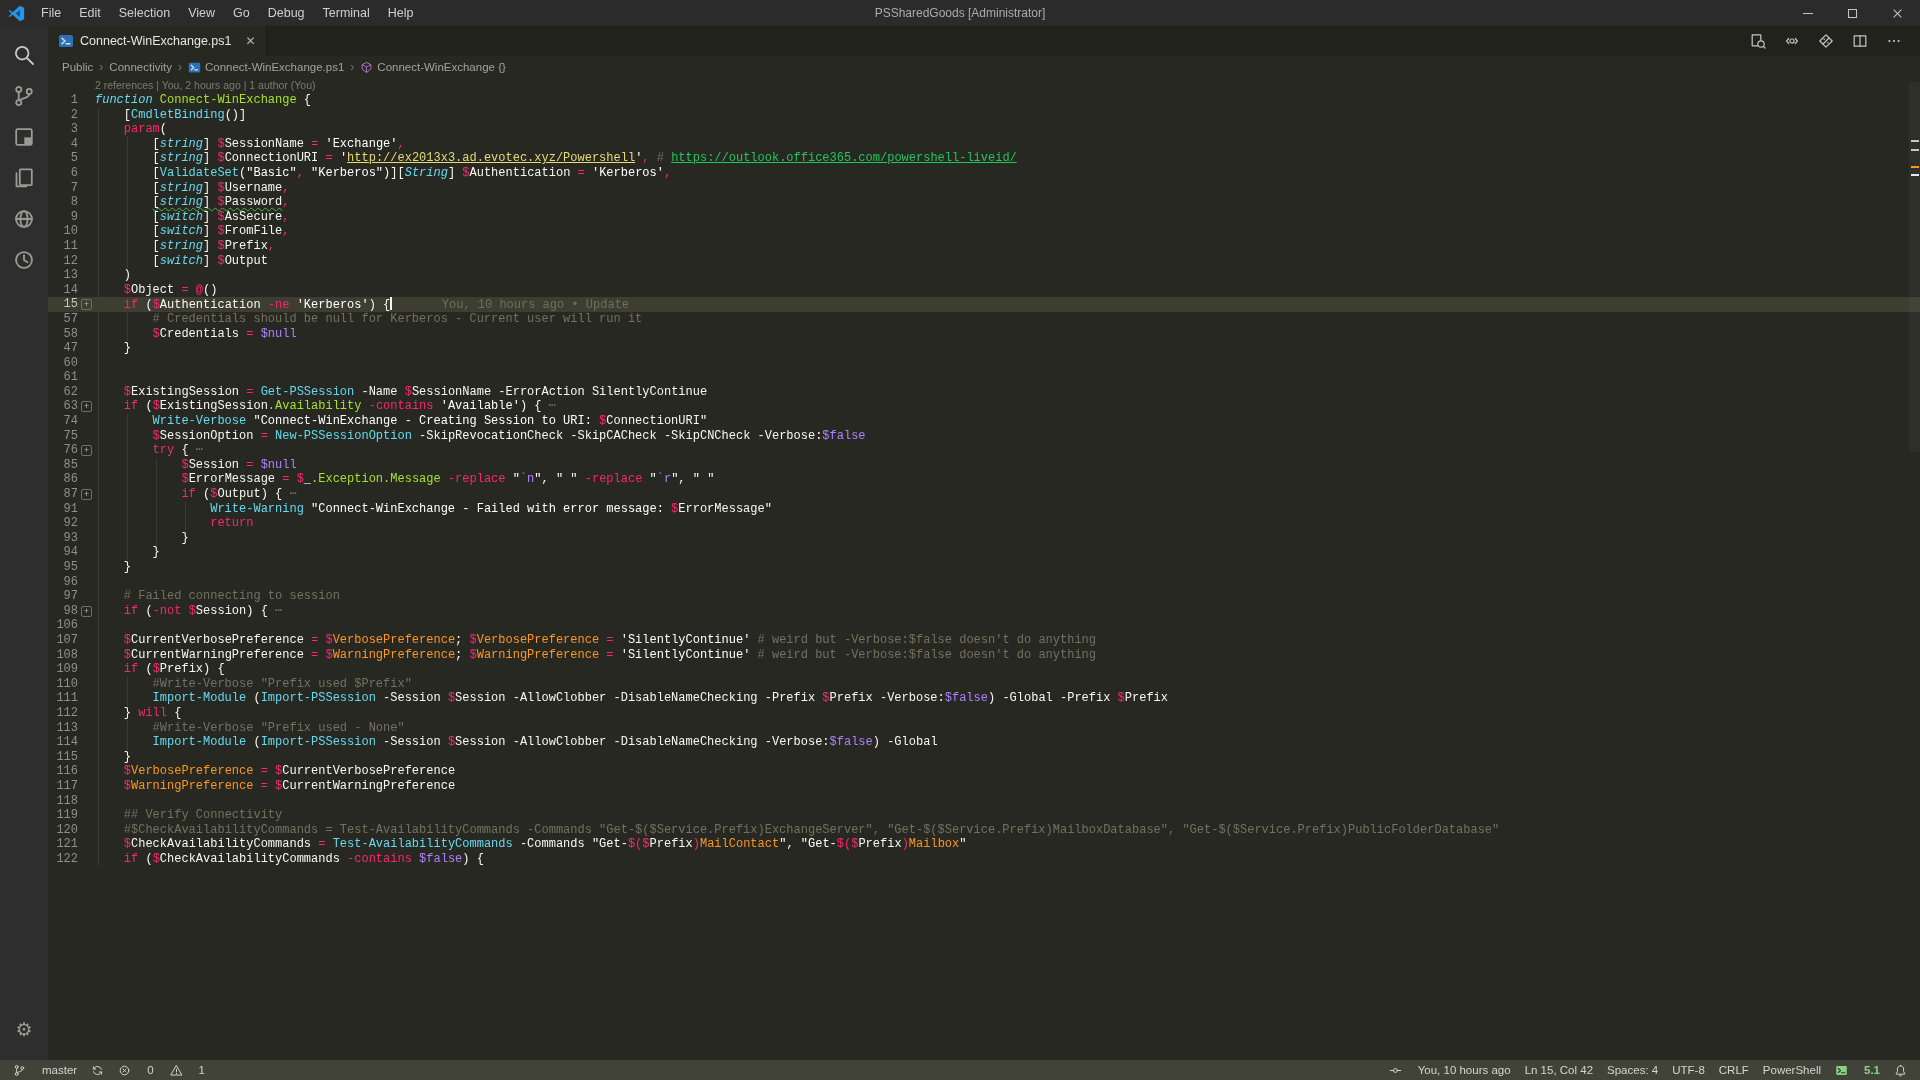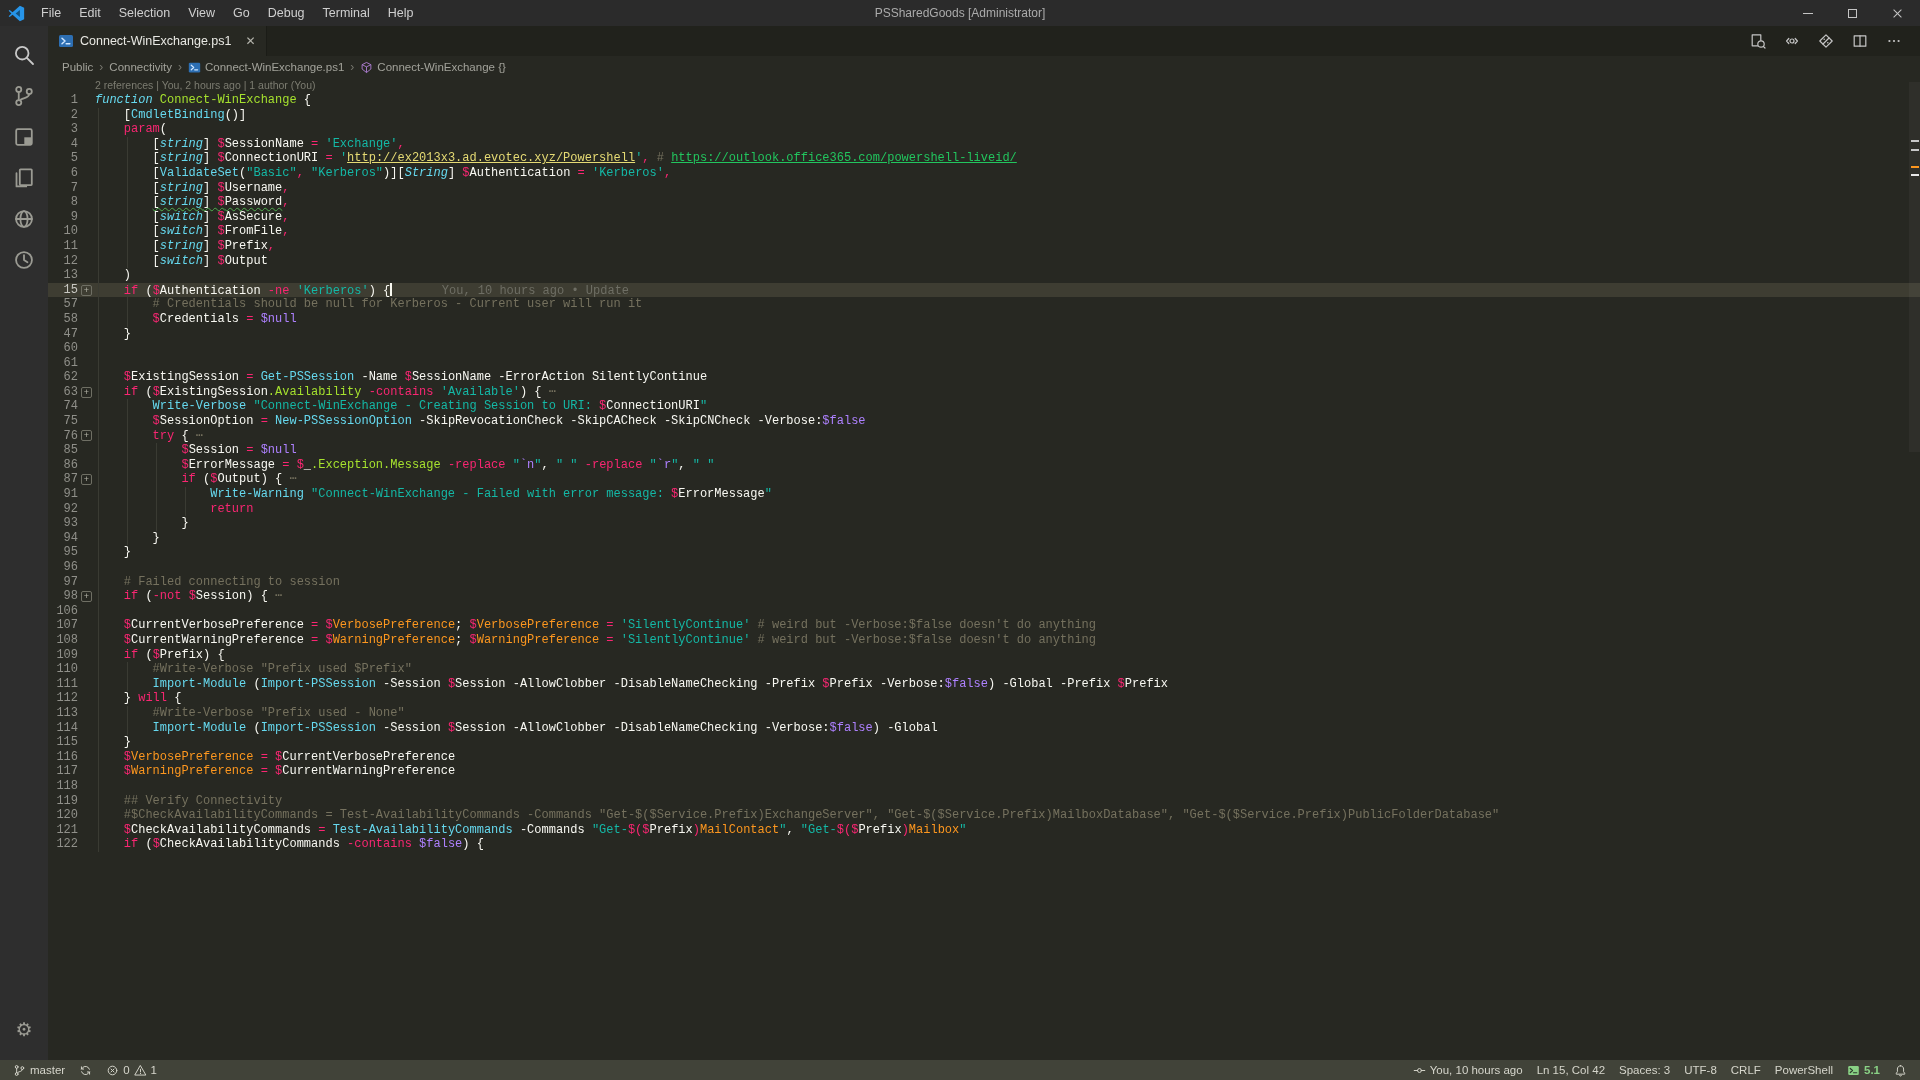--- a/index.html
+++ b/index.html
@@ -44,38 +44,38 @@
   .codelens{height:15px;line-height:15px;padding-left:47px;font-size:10.5px;color:#7c7c71;font-family:"Liberation Sans",sans-serif;}
   .cl{display:flex;height:14.6px;line-height:14.6px;white-space:pre;}
   .cl.active{background:#3e3d32;}
   .ln{width:30px;text-align:right;color:#90908a;flex:none;}
   .ln.lna{color:#c8c8c2;}
   .fold{width:17px;flex:none;display:flex;align-items:center;justify-content:center;}
   .foldbox{width:11px;height:11px;border:1px solid #6f6f64;color:#b0b0a5;font-size:9px;line-height:9px;text-align:center;border-radius:2px;font-family:"Liberation Sans",sans-serif;}
   .lt{position:relative;flex:1;min-width:0;}
   .guide{position:absolute;top:0;bottom:0;width:1px;background:#3a3b33;}
   .tk-p{color:#f8f8f2}.tk-k{color:#f92672}.tk-t{color:#66d9ef;font-style:italic}
-  .tk-c{color:#66d9ef}.tk-f{color:#a6e22e}.tk-s{color:#14b8a6}
+  .tk-c{color:#66d9ef}.tk-f{color:#a6e22e}.tk-s{color:#ffffff}
   .tk-su{color:#e6db74;text-decoration:underline}
   .tk-v{color:#ae81ff}.tk-o{color:#fd971f}
   .tk-m{color:#75715e}.tk-mu{color:#22c55e;text-decoration:underline}
   .sq{text-decoration-line:underline;text-decoration-style:wavy;text-decoration-color:#4fae4f;text-decoration-thickness:1px;text-underline-offset:2px;}
   .cursor{display:inline-block;width:1.5px;height:13px;background:#f8f8f0;vertical-align:-2px;}
   .ghost{color:#6e6e64;margin-left:50px;}
 
   
   .overview{position:absolute;right:0;top:52px;width:11px;height:982px;}
   .ov-thumb{position:absolute;right:0;width:11px;top:4px;height:370px;background:rgba(200,200,200,0.05);}
   .ov-mark{position:absolute;right:1px;width:8px;height:2px;}
 
   
   .statusbar{height:20px;background:#414339;display:flex;align-items:center;font-size:11.5px;color:#d5d5cb;padding:0 6px;flex:none;}
   .sb-left,.sb-right{display:flex;align-items:center;height:100%;}
   .sb-right{margin-left:auto;}
-  .sb-item{display:flex;align-items:center;gap:4px;padding:0 7px;height:100%;}
+  .sb-item{display:flex;align-items:center;gap:16px;padding:0 7px;height:100%;}
   .ic{display:flex;align-items:center;}
 </style>
 </head>
 <body>
 
 <div class="titlebar">
   <div class="logo">
     <svg width="17" height="17" viewBox="0 0 16 16">
       <path fill="#2795e9" d="M11.2 0.8 L15.2 2.6 V13.4 L11.2 15.2 L4.3 9.2 L1.6 11.3 L0.6 10.7 L3.2 8 L0.6 5.3 L1.6 4.7 L4.3 6.8 Z"></path>
       <path fill="#12517f" d="M11.2 4.6 L7.2 8 L11.2 11.4 Z"></path>
@@ -269,20 +269,21 @@
           <div class="cl"><div class="ln">4</div><div class="fold"></div><div class="lt"><i class="guide" style="left: 3px;"></i><i class="guide" style="left: 31.92px;"></i><span class="tk-p">        [</span><span class="tk-t">string</span><span class="tk-p">] </span><span class="tk-k">$</span><span class="tk-p">SessionName </span><span class="tk-k">= </span><span class="tk-s">'Exchange'</span><span class="tk-k">,</span></div></div>
           <div class="cl"><div class="ln">5</div><div class="fold"></div><div class="lt"><i class="guide" style="left: 3px;"></i><i class="guide" style="left: 31.92px;"></i><span class="tk-p">        [</span><span class="tk-t">string</span><span class="tk-p">] </span><span class="tk-k">$</span><span class="tk-p">ConnectionURI </span><span class="tk-k">= </span><span class="tk-s">'</span><span class="tk-su">http://ex2013x3.ad.evotec.xyz/Powershell</span><span class="tk-s">'</span><span class="tk-k">,</span><span class="tk-p"> </span><span class="tk-m"># </span><span class="tk-mu">https://outlook.office365.com/powershell-liveid/</span></div></div>
           <div class="cl"><div class="ln">6</div><div class="fold"></div><div class="lt"><i class="guide" style="left: 3px;"></i><i class="guide" style="left: 31.92px;"></i><span class="tk-p">        [</span><span class="tk-c">ValidateSet</span><span class="tk-p">(</span><span class="tk-s">"Basic"</span><span class="tk-k">,</span><span class="tk-p"> </span><span class="tk-s">"Kerberos"</span><span class="tk-p">)][</span><span class="tk-t">String</span><span class="tk-p">] </span><span class="tk-k">$</span><span class="tk-p">Authentication </span><span class="tk-k">= </span><span class="tk-s">'Kerberos'</span><span class="tk-k">,</span></div></div>
           <div class="cl"><div class="ln">7</div><div class="fold"></div><div class="lt"><i class="guide" style="left: 3px;"></i><i class="guide" style="left: 31.92px;"></i><span class="tk-p">        [</span><span class="tk-t">string</span><span class="tk-p">] </span><span class="tk-k">$</span><span class="tk-p">Username</span><span class="tk-k">,</span></div></div>
           <div class="cl"><div class="ln">8</div><div class="fold"></div><div class="lt"><i class="guide" style="left: 3px;"></i><i class="guide" style="left: 31.92px;"></i><span class="tk-p">        </span><span class="tk-p sq">[</span><span class="tk-t sq">string</span><span class="tk-p sq">] </span><span class="tk-k sq">$</span><span class="tk-p sq">Password</span><span class="tk-k">,</span></div></div>
           <div class="cl"><div class="ln">9</div><div class="fold"></div><div class="lt"><i class="guide" style="left: 3px;"></i><i class="guide" style="left: 31.92px;"></i><span class="tk-p">        [</span><span class="tk-t">switch</span><span class="tk-p">] </span><span class="tk-k">$</span><span class="tk-p">AsSecure</span><span class="tk-k">,</span></div></div>
           <div class="cl"><div class="ln">10</div><div class="fold"></div><div class="lt"><i class="guide" style="left: 3px;"></i><i class="guide" style="left: 31.92px;"></i><span class="tk-p">        [</span><span class="tk-t">switch</span><span class="tk-p">] </span><span class="tk-k">$</span><span class="tk-p">FromFile</span><span class="tk-k">,</span></div></div>
           <div class="cl"><div class="ln">11</div><div class="fold"></div><div class="lt"><i class="guide" style="left: 3px;"></i><i class="guide" style="left: 31.92px;"></i><span class="tk-p">        [</span><span class="tk-t">string</span><span class="tk-p">] </span><span class="tk-k">$</span><span class="tk-p">Prefix</span><span class="tk-k">,</span></div></div>
           <div class="cl"><div class="ln">12</div><div class="fold"></div><div class="lt"><i class="guide" style="left: 3px;"></i><i class="guide" style="left: 31.92px;"></i><span class="tk-p">        [</span><span class="tk-t">switch</span><span class="tk-p">] </span><span class="tk-k">$</span><span class="tk-p">Output</span></div></div>
           <div class="cl"><div class="ln">13</div><div class="fold"></div><div class="lt"><i class="guide" style="left: 3px;"></i><span class="tk-p">    )</span></div></div>
+          <div class="cl"><div class="ln">14</div><div class="fold"></div><div class="lt"><i class="guide" style="left: 3px;"></i><span class="tk-p">    </span><span class="tk-k">$</span><span class="tk-p">Object </span><span class="tk-k">= @</span><span class="tk-p">()</span></div></div>
           <div class="cl active"><div class="ln lna">15</div><div class="fold"><span class="foldbox">+</span></div><div class="lt"><i class="guide" style="left: 3px;"></i><span class="tk-p">    </span><span class="tk-k">if </span><span class="tk-p">(</span><span class="tk-k">$</span><span class="tk-p">Authentication </span><span class="tk-k">-ne </span><span class="tk-s">'Kerberos'</span><span class="tk-p">) {</span><span class="cursor"></span><span class="ghost">You, 10 hours ago • Update</span></div></div>
           <div class="cl"><div class="ln">57</div><div class="fold"></div><div class="lt"><i class="guide" style="left: 3px;"></i><i class="guide" style="left: 31.92px;"></i><span class="tk-p">        </span><span class="tk-m"># Credentials should be null for Kerberos - Current user will run it</span></div></div>
           <div class="cl"><div class="ln">58</div><div class="fold"></div><div class="lt"><i class="guide" style="left: 3px;"></i><i class="guide" style="left: 31.92px;"></i><span class="tk-p">        </span><span class="tk-k">$</span><span class="tk-p">Credentials </span><span class="tk-k">= </span><span class="tk-v">$null</span></div></div>
           <div class="cl"><div class="ln">47</div><div class="fold"></div><div class="lt"><i class="guide" style="left: 3px;"></i><span class="tk-p">    }</span></div></div>
           <div class="cl"><div class="ln">60</div><div class="fold"></div><div class="lt"><i class="guide" style="left: 3px;"></i></div></div>
           <div class="cl"><div class="ln">61</div><div class="fold"></div><div class="lt"><i class="guide" style="left: 3px;"></i></div></div>
           <div class="cl"><div class="ln">62</div><div class="fold"></div><div class="lt"><i class="guide" style="left: 3px;"></i><span class="tk-p">    </span><span class="tk-k">$</span><span class="tk-p">ExistingSession </span><span class="tk-k">= </span><span class="tk-c">Get-PSSession </span><span class="tk-p">-Name </span><span class="tk-k">$</span><span class="tk-p">SessionName -ErrorAction SilentlyContinue</span></div></div>
           <div class="cl"><div class="ln">63</div><div class="fold"><span class="foldbox">+</span></div><div class="lt"><i class="guide" style="left: 3px;"></i><span class="tk-p">    </span><span class="tk-k">if </span><span class="tk-p">(</span><span class="tk-k">$</span><span class="tk-p">ExistingSession</span><span class="tk-f">.Availability </span><span class="tk-k">-contains </span><span class="tk-s">'Available'</span><span class="tk-p">) { </span><span class="tk-m">⋯</span></div></div>
           <div class="cl"><div class="ln">74</div><div class="fold"></div><div class="lt"><i class="guide" style="left: 3px;"></i><i class="guide" style="left: 31.92px;"></i><span class="tk-p">        </span><span class="tk-c">Write-Verbose </span><span class="tk-s">"Connect-WinExchange - Creating Session to URI: </span><span class="tk-k">$</span><span class="tk-p">ConnectionURI</span><span class="tk-s">"</span></div></div>
           <div class="cl"><div class="ln">75</div><div class="fold"></div><div class="lt"><i class="guide" style="left: 3px;"></i><i class="guide" style="left: 31.92px;"></i><span class="tk-p">        </span><span class="tk-k">$</span><span class="tk-p">SessionOption </span><span class="tk-k">= </span><span class="tk-c">New-PSSessionOption </span><span class="tk-p">-SkipRevocationCheck -SkipCACheck -SkipCNCheck -Verbose:</span><span class="tk-v">$false</span></div></div>
@@ -376,21 +377,21 @@
             <circle cx="8" cy="8" r="2.4"></circle>
             <path d="M1.5 8h4.1M10.4 8h4.1"></path>
           </svg>
         </span>
         <span>You, 10 hours ago</span>
       </div>
       <div class="sb-item">
         <span>Ln 15, Col 42</span>
       </div>
       <div class="sb-item">
-        <span>Spaces: 3</span>
+        <span>Spaces: 4</span>
       </div>
       <div class="sb-item">
         <span>UTF-8</span>
       </div>
       <div class="sb-item">
         <span>CRLF</span>
       </div>
       <div class="sb-item">
         <span>PowerShell</span>
       </div>

